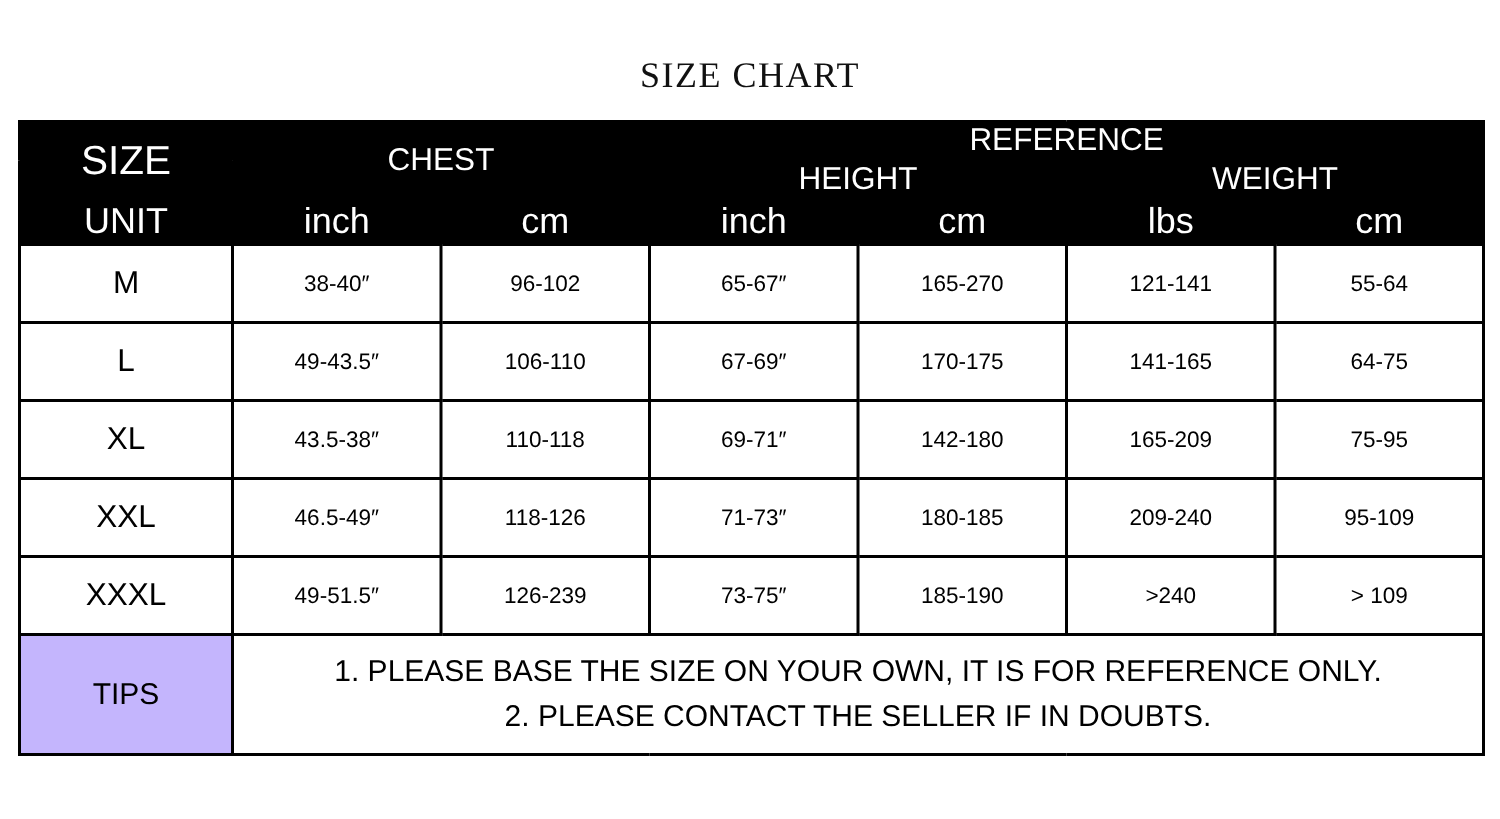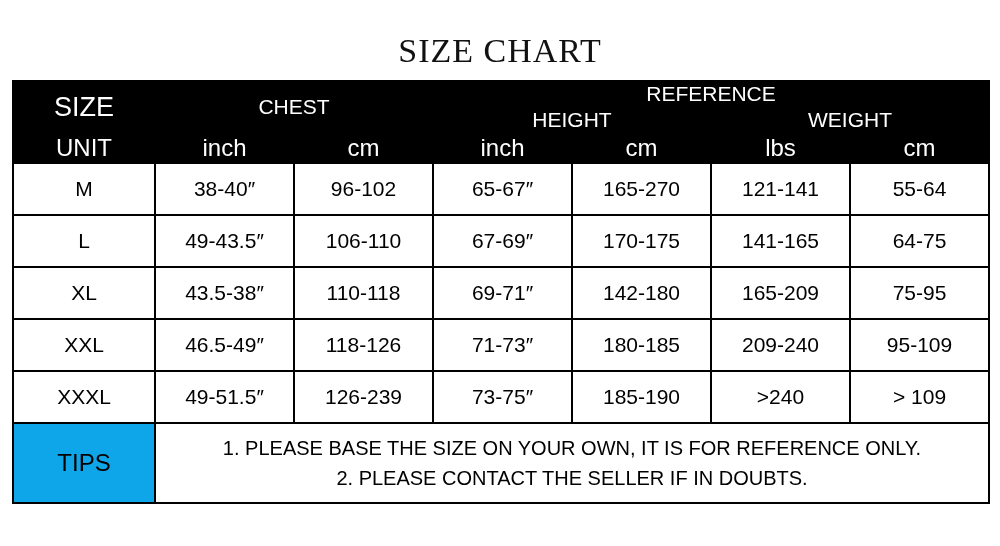--- a/index.html
+++ b/index.html
@@ -26,21 +26,21 @@
     left: 12px;
     top: 22px;
     width: 976px;
     height: 58px;
     display: flex;
     align-items: center;
     justify-content: center;
     background: #ffffff;
   }
   .title-bar .title {
-    font-size: 34px;
+    font-size: 24px;
     letter-spacing: 1px;
     font-weight: 400;
     color: #111111;
     font-family: "Liberation Serif", serif;
   }
   .chart {
     position: absolute;
     left: 12px;
     top: 80px;
     width: 976px;
@@ -58,27 +58,27 @@
     background: #000000;
     color: #ffffff;
     font-weight: 700;
   }
   .hdr-size { font-size: 27px; }
   .hdr-group { font-size: 21px; }
   .hdr-unit { font-size: 24px; }
   .row-cell {
     background: #ffffff;
     color: #000000;
-    font-size: 21px;
+    font-size: 15px;
     height: 50px;
   }
   .row-cell.sizename { font-size: 21px; }
   .tips-label {
-    background: #0ea5e9;
-    font-size: 24px;
+    background: #c4b5fd;
+    font-size: 20px;
     height: 78px;
   }
   .tips-body {
     background: #ffffff;
     text-align: left;
     padding: 10px 14px;
     font-size: 20px;
     line-height: 1.5;
   }
   .tips-body div { white-space: nowrap; }

